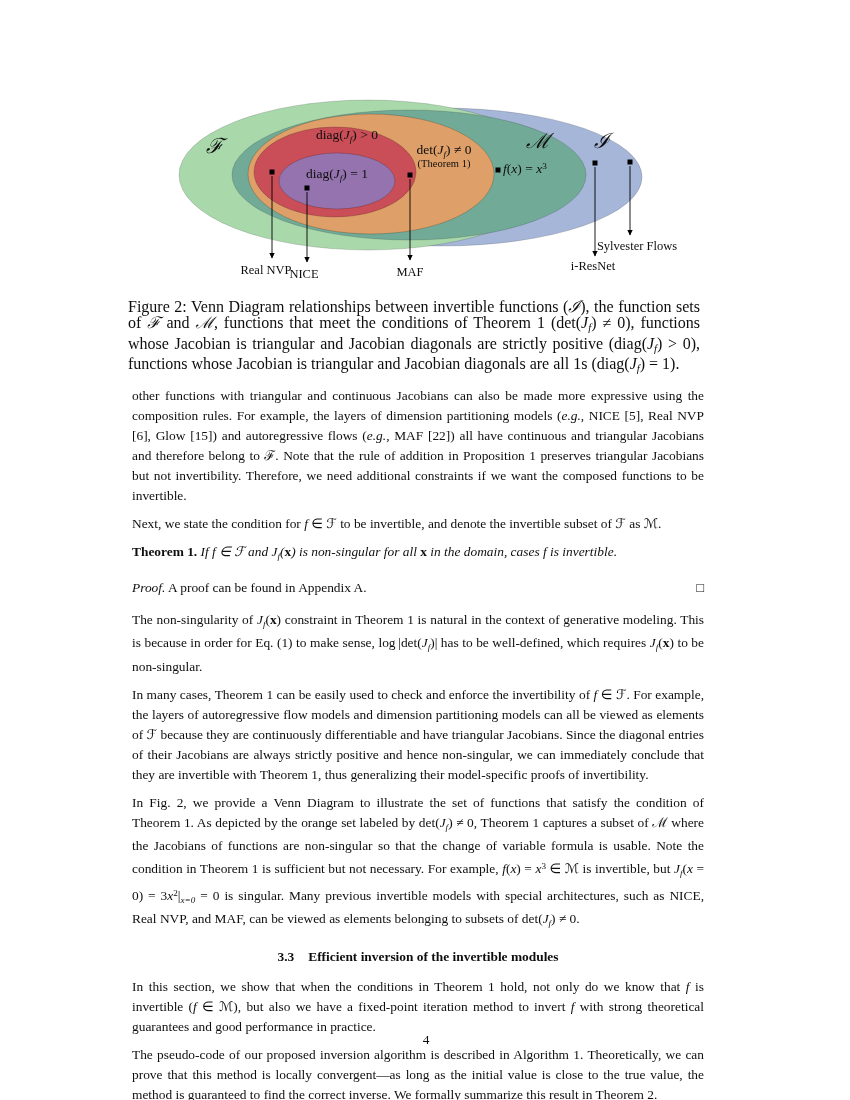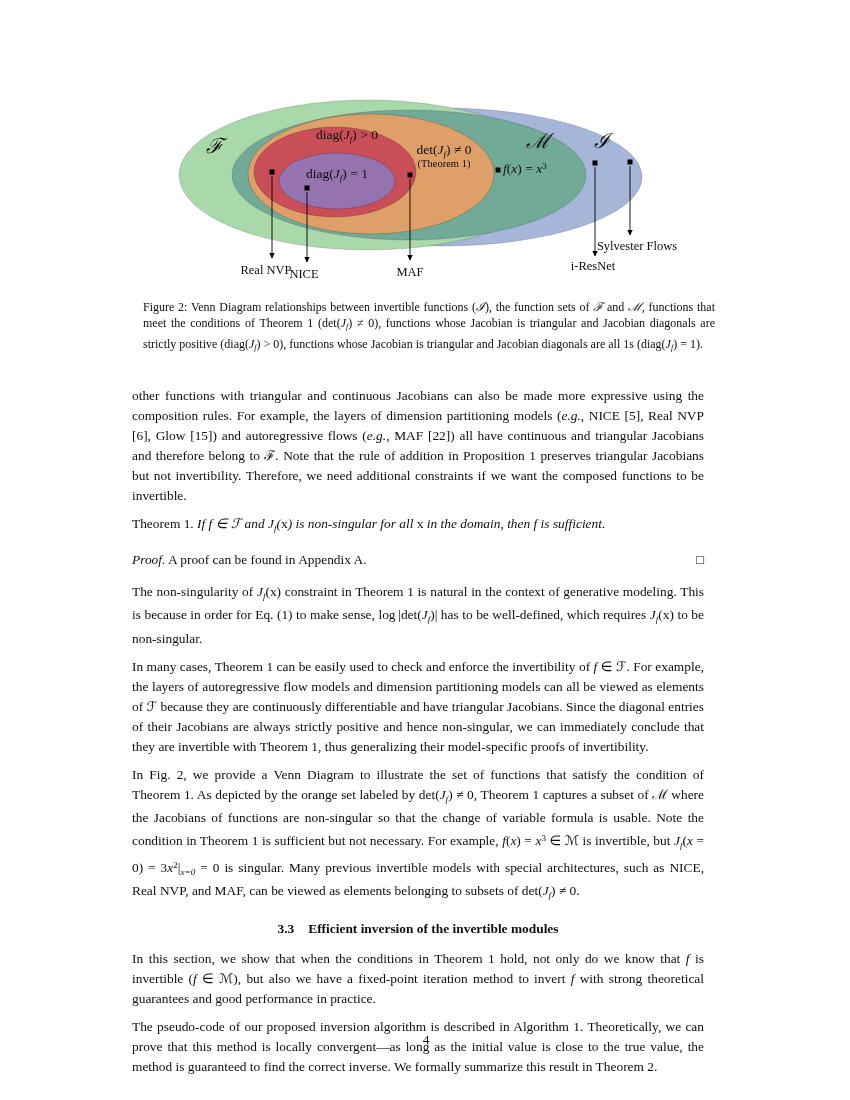--- a/index.html
+++ b/index.html
@@ -15,40 +15,40 @@
   .figure svg { position:absolute; left:0; top:0; }
   .fig-label { position:absolute; white-space:nowrap; line-height:1; }
   .ctr { transform:translateX(-50%); }
   .set-letter { font-size:21px; font-style:italic; }
   .math-label { font-size:13.5px; }
   .small-label { font-size:10.5px; }
   .ann-label { font-size:12.5px; }
 
   
   .caption {
-    position:absolute; left:143px; top:299px; width:572px;
-    font-size:12px; line-height:16.4px; text-align:justify;
+    position:absolute; left:128px; top:299px; width:572px;
+    font-size:16px; line-height:16.4px; text-align:justify;
   }
   .content {
     position:absolute; left:132px; top:386px; width:572px;
     font-size:13.4px; line-height:20px; text-align:justify;
   }
   .content p { margin:0 0 8px 0; }
   .proof-line { margin:12px 0 12px 0 !important; }
   .qed { float:right; font-size:13px; }
   .section-heading { margin:14px 0 10px 0 !important; font-weight:bold; text-align:center; }
   .section-heading .num { margin-right:14px; }
   .pageno {
     position:absolute; left:140px; top:1032px; width:572px;
     text-align:center; font-size:13.4px;
   }
 
   
   .s-i { font-style:italic; }
-  .s-b { font-weight:normal; }
+  .s-b { font-weight:bold; }
   .s-sub { font-size:0.68em; vertical-align:-0.28em; }
   .s-sup { font-size:0.68em; vertical-align:0.45em; }
 </style>
 </head>
 <body>
 
 <div class="page">
 
   <div class="figure">
     <svg width="850" height="300" viewBox="0 0 850 300">
@@ -93,21 +93,22 @@
     <div class="fig-label ann-label ctr" style="left:304px; top:268px;text-align:right;">NICE</div>
     <div class="fig-label ann-label ctr" style="left:410px; top:266px;">MAF</div>
     <div class="fig-label ann-label ctr" style="left:593px; top:260px;">i-ResNet</div>
     <div class="fig-label ann-label ctr" style="left:637px; top:240px;">Sylvester Flows</div>
   </div>
 
   <div class="caption"><span>Figure 2: Venn Diagram relationships between invertible functions (</span><span class="s-i">ℐ</span><span>), the function sets of </span><span class="s-i">ℱ</span><span> and </span><span class="s-i">ℳ</span><span>, functions that meet the conditions of Theorem 1 (det(</span><span class="s-i">J</span><span class="s-i s-sub">f</span><span>) ≠ 0), functions whose Jacobian is triangular and Jacobian diagonals are strictly positive (diag(</span><span class="s-i">J</span><span class="s-i s-sub">f</span><span>) &gt; 0), functions whose Jacobian is triangular and Jacobian diagonals are all 1s (diag(</span><span class="s-i">J</span><span class="s-i s-sub">f</span><span>) = 1).</span></div>
 
   <div class="content">
     <p><span>other functions with triangular and continuous Jacobians can also be made more expressive using the composition rules. For example, the layers of dimension partitioning models (</span><span class="s-i">e.g.</span><span>, NICE [5], Real NVP [6], Glow [15]) and autoregressive flows (</span><span class="s-i">e.g.</span><span>, MAF [22]) all have continuous and triangular Jacobians and therefore belong to ℱ. Note that the rule of addition in Proposition 1 preserves triangular Jacobians but not invertibility. Therefore, we need additional constraints if we want the composed functions to be invertible.</span></p>
-    <p><span class="s-b">Theorem 1.</span><span class="s-i"> If f ∈ ℱ and J</span><span class="s-i s-sub">f</span><span class="s-i">(</span><span class="s-b">x</span><span class="s-i">) is non-singular for all </span><span class="s-b">x</span><span class="s-i"> in the domain, then f is sufficient.</span></p>
+    <p><span>Next, we state the condition for </span><span class="s-i">f</span><span> ∈ ℱ to be invertible, and denote the invertible subset of ℱ as ℳ.</span></p>
+    <p><span class="s-b">Theorem 1.</span><span class="s-i"> If f ∈ ℱ and J</span><span class="s-i s-sub">f</span><span class="s-i">(</span><span class="s-b">x</span><span class="s-i">) is non-singular for all </span><span class="s-b">x</span><span class="s-i"> in the domain, cases f is invertible.</span></p>
     <p class="proof-line"><span class="qed">□</span><span><span class="s-i">Proof.</span><span>  A proof can be found in Appendix A.</span></span></p>
     <p><span>The non-singularity of </span><span class="s-i">J</span><span class="s-i s-sub">f</span><span>(</span><span class="s-b">x</span><span>) constraint in Theorem 1 is natural in the context of generative modeling. This is because in order for Eq. (1) to make sense, log |det(</span><span class="s-i">J</span><span class="s-i s-sub">f</span><span>)| has to be well-defined, which requires </span><span class="s-i">J</span><span class="s-i s-sub">f</span><span>(</span><span class="s-b">x</span><span>) to be non-singular.</span></p>
     <p><span>In many cases, Theorem 1 can be easily used to check and enforce the invertibility of </span><span class="s-i">f</span><span> ∈ ℱ. For example, the layers of autoregressive flow models and dimension partitioning models can all be viewed as elements of ℱ because they are continuously differentiable and have triangular Jacobians. Since the diagonal entries of their Jacobians are always strictly positive and hence non-singular, we can immediately conclude that they are invertible with Theorem 1, thus generalizing their model-specific proofs of invertibility.</span></p>
     <p><span>In Fig. 2, we provide a Venn Diagram to illustrate the set of functions that satisfy the condition of Theorem 1. As depicted by the orange set labeled by det(</span><span class="s-i">J</span><span class="s-i s-sub">f</span><span>) ≠ 0, Theorem 1 captures a subset of ℳ where the Jacobians of functions are non-singular so that the change of variable formula is usable. Note the condition in Theorem 1 is sufficient but not necessary. For example, </span><span class="s-i">f</span><span>(</span><span class="s-i">x</span><span>) = </span><span class="s-i">x</span><span class="s-sup">3</span><span> ∈ ℳ is invertible, but </span><span class="s-i">J</span><span class="s-i s-sub">f</span><span>(</span><span class="s-i">x</span><span> = 0) = 3</span><span class="s-i">x</span><span class="s-sup">2</span><span>|</span><span class="s-i s-sub">x=0</span><span> = 0 is singular. Many previous invertible models with special architectures, such as NICE, Real NVP, and MAF, can be viewed as elements belonging to subsets of det(</span><span class="s-i">J</span><span class="s-i s-sub">f</span><span>) ≠ 0.</span></p>
     <p class="section-heading"><span class="num">3.3</span><span>Efficient inversion of the invertible modules</span></p>
     <p><span>In this section, we show that when the conditions in Theorem 1 hold, not only do we know that </span><span class="s-i">f</span><span> is invertible (</span><span class="s-i">f</span><span> ∈ ℳ), but also we have a fixed-point iteration method to invert </span><span class="s-i">f</span><span> with strong theoretical guarantees and good performance in practice.</span></p>
     <p><span>The pseudo-code of our proposed inversion algorithm is described in Algorithm 1. Theoretically, we can prove that this method is locally convergent—as long as the initial value is close to the true value, the method is guaranteed to find the correct inverse. We formally summarize this result in Theorem 2.</span></p>
   </div>
 
   <div class="pageno">4</div>

